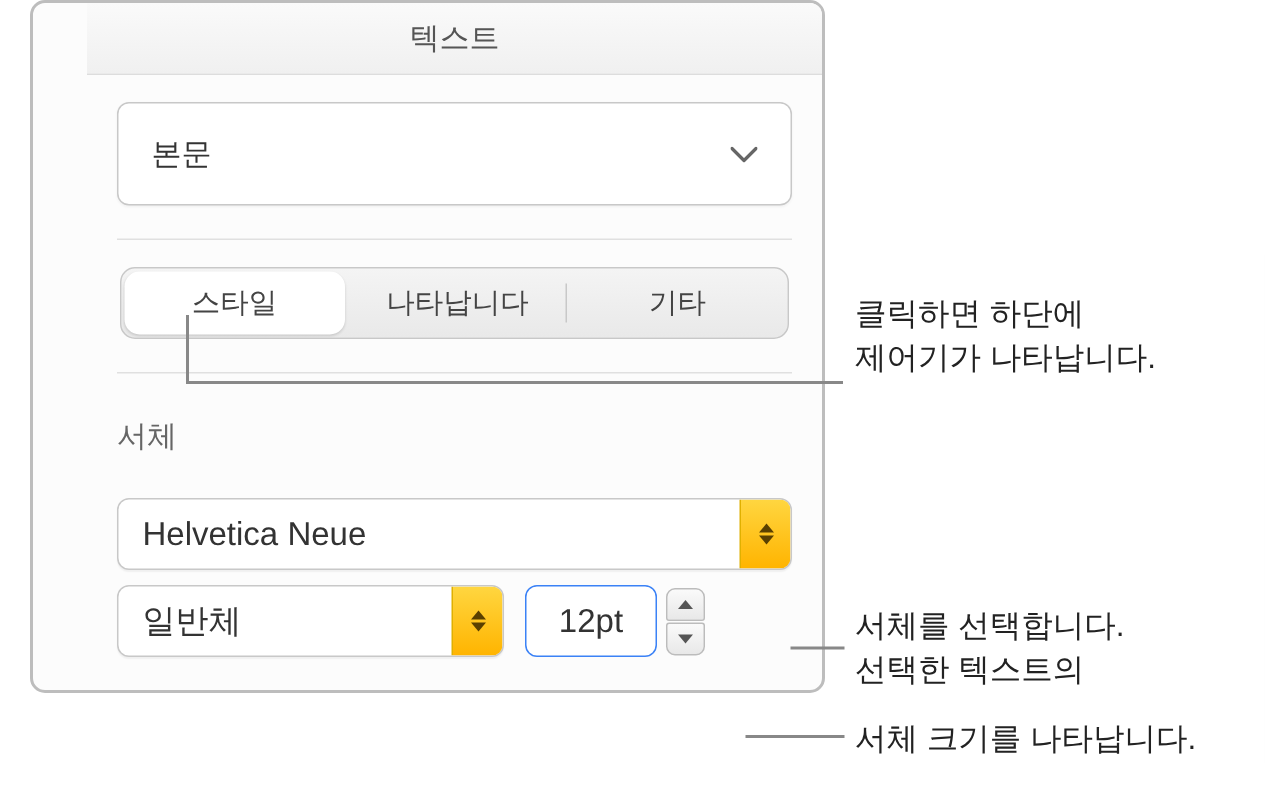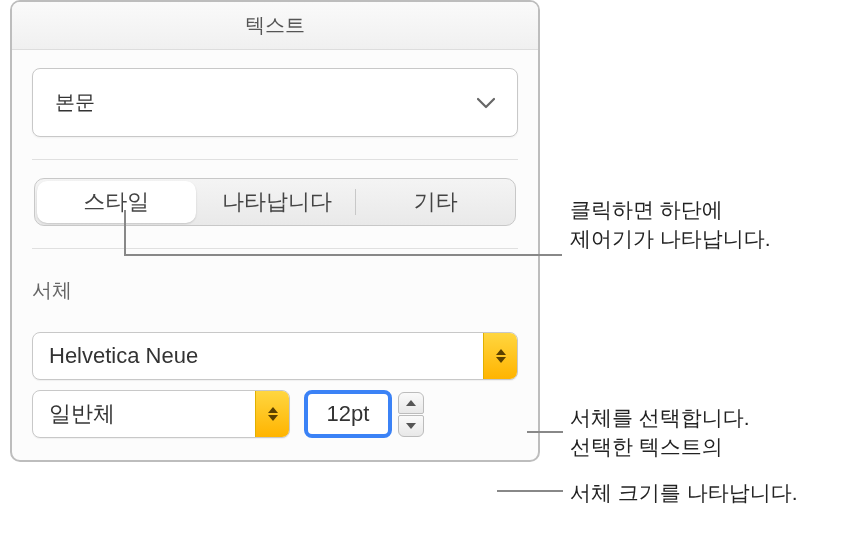--- a/index.html
+++ b/index.html
@@ -9,27 +9,28 @@
     }
     body {
       font-family: -apple-system, "Helvetica Neue", Arial, sans-serif;
       background: #fff;
       width: 843px;
       height: 540px;
       position: relative;
     }
     .panel {
       position: absolute;
-      left: 10px;
+      left: 20px;
       top: 0;
       width: 530px;
       border: 2px solid #bdbdbd;
       border-radius: 10px;
       background: #fcfcfc;
       overflow: hidden;
+      padding-left: 36px;
     }
     .panel-header {
       text-align: center;
       padding: 10px 0;
       font-size: 20px;
       color: #555;
       background: linear-gradient(#fafafa, #f0f0f0);
       border-bottom: 1px solid #ddd;
     }
     .panel-body {
@@ -65,21 +66,21 @@
       overflow: hidden;
       background: linear-gradient(#f4f4f4, #e9e9e9);
       height: 48px;
       margin: 0 2px;
     }
     .tab {
       flex: 1;
       display: flex;
       align-items: center;
       justify-content: center;
-      font-size: 22px;
+      font-size: 19px;
       color: #444;
       cursor: pointer;
       position: relative;
     }
     .tab:not(:last-child)::after {
       content: "";
       position: absolute;
       right: 0;
       top: 10px;
       bottom: 10px;
@@ -142,21 +143,21 @@
       align-items: center;
     }
     .dropdown.small {
       width: 258px;
     }
     .size-control {
       display: flex;
       align-items: center;
     }
     .size-field {
-      border: 4px solid #3b82f6;
+      border: 1px solid #3b82f6;
       border-radius: 8px;
       background: #fff;
       height: 48px;
       width: 88px;
       display: flex;
       align-items: center;
       justify-content: center;
       font-size: 22px;
       color: #333;
     }

